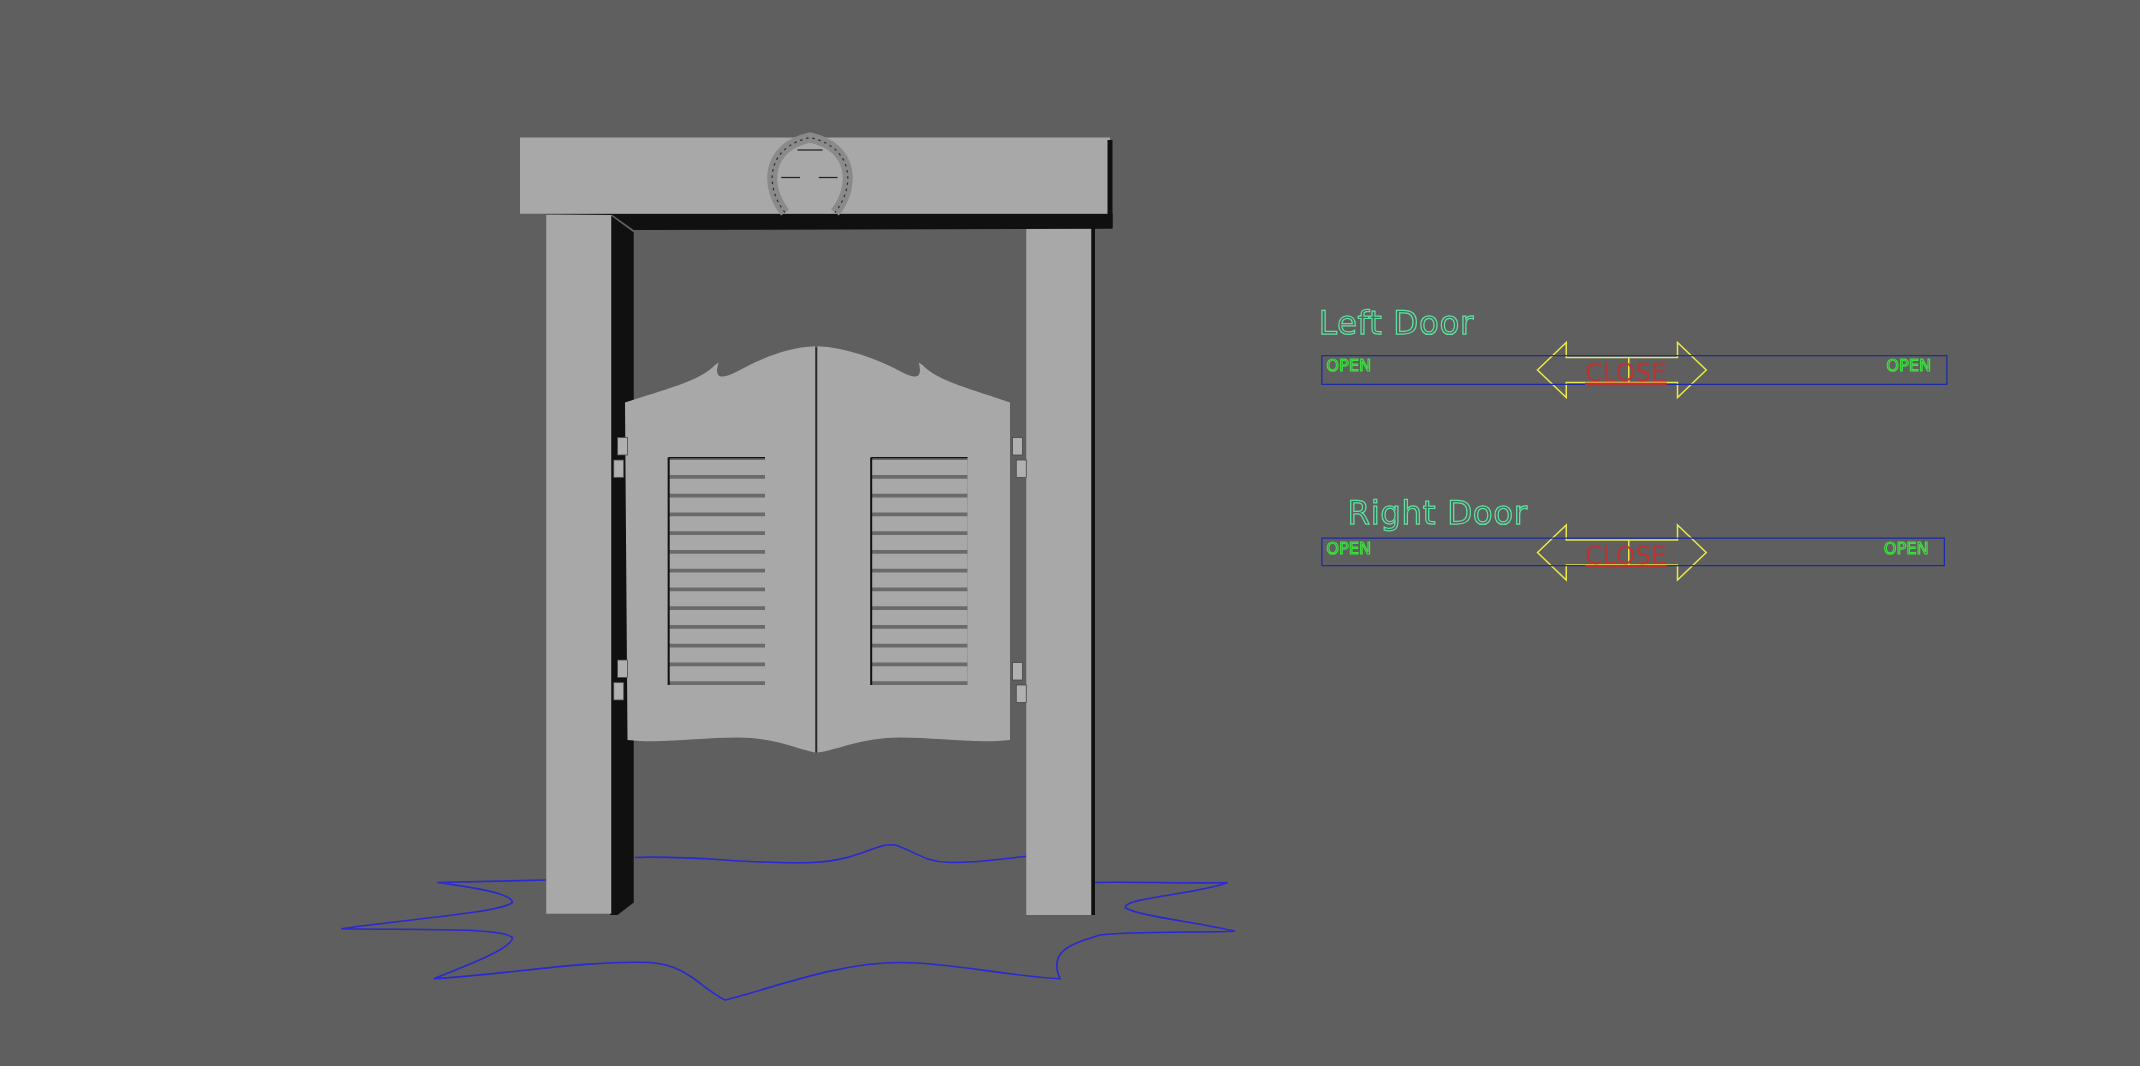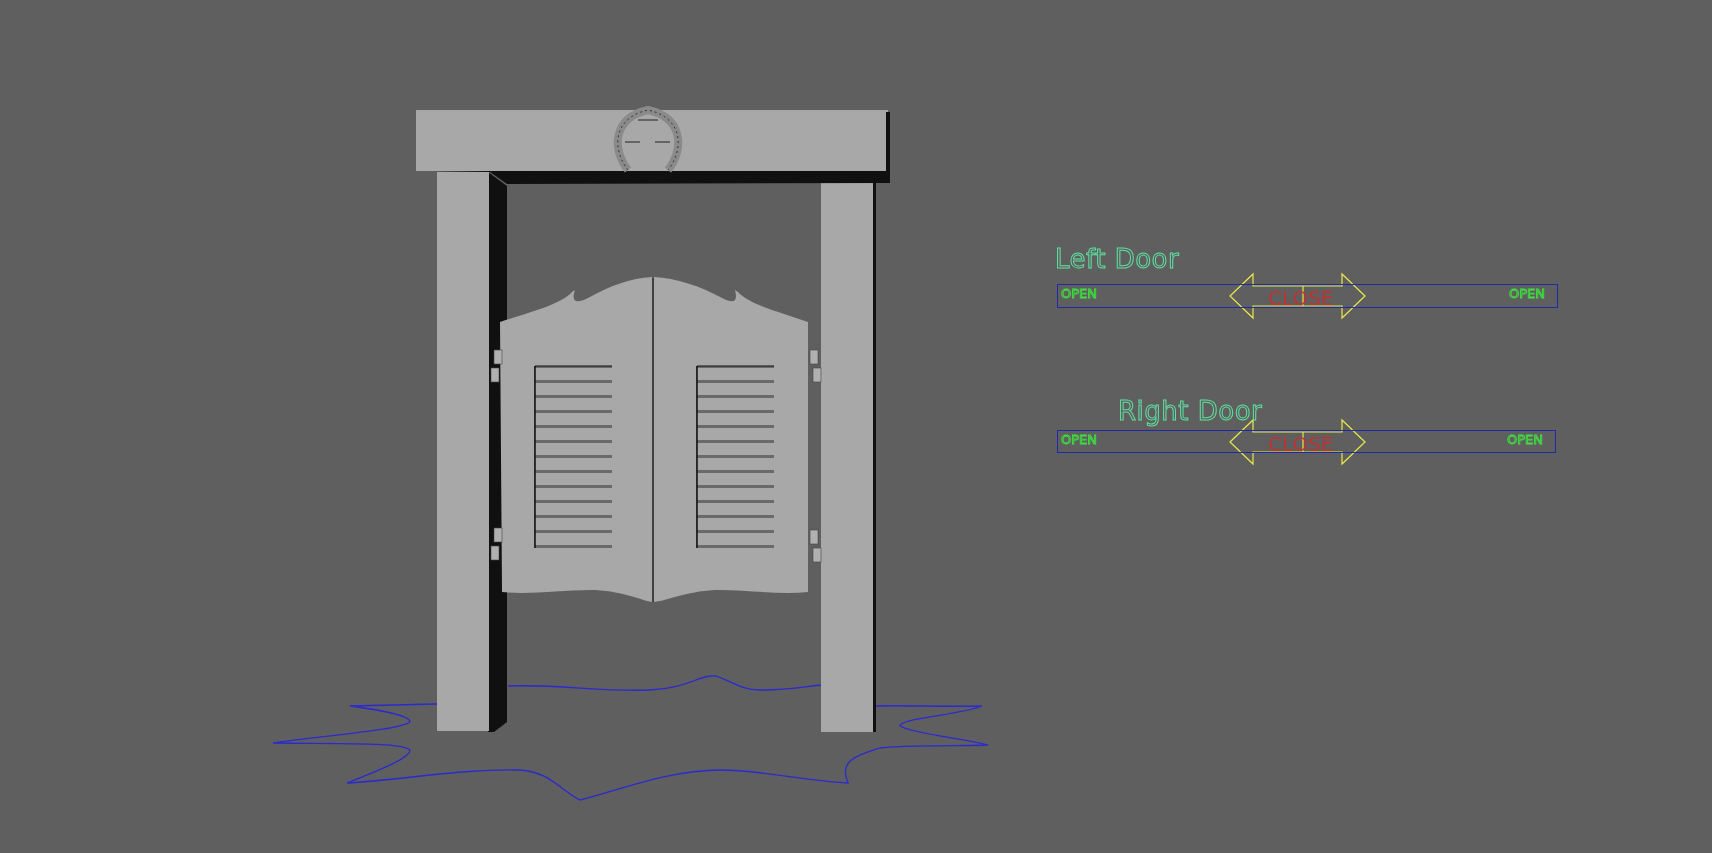--- a/index.html
+++ b/index.html
@@ -2,21 +2,21 @@
 <html><head>
 <meta charset="utf-8">
 <style>
   html, body { margin:0; padding:0; }
   body { width:1712px; height:853px; background:#5f5f5f; position:relative; overflow:hidden;
          font-family:"DejaVu Sans", sans-serif; }
   #viewport { position:absolute; left:0; top:0; width:1712px; height:853px; }
   .outline-text { position:absolute; color:transparent; -webkit-text-stroke:1px #5ee0a0; font-size:26px; letter-spacing:0.5px; white-space:nowrap; }
   .bar { position:absolute; border:1.3px solid #1e2aa8; box-sizing:border-box; }
   .open-lbl { position:absolute; color:transparent; -webkit-text-stroke:0.9px #3fe03f; font-size:13px; top:1px; white-space:nowrap; }
-  .close-lbl { position:absolute; color:#c53030; font-size:20px; top:1px; white-space:nowrap; opacity:0.9; }
+  .close-lbl { position:absolute; color:#c53030; font-size:20px; top:1px; white-space:nowrap; opacity:0.9;text-decoration:underline; }
 </style>
 </head>
 <body>
 
 <div id="viewport">
 
   <svg width="1712" height="853" style="position:absolute;left:0;top:0;">
 
     <path d="M 508 686 C 560 684, 600 692, 650 690 C 690 688, 700 674, 716 676 C 730 680, 740 690, 760 690 C 790 690, 808 686, 822 685
          L 874 706 C 900 705, 950 707, 982 706 C 960 715, 900 718, 900 726 C 910 733, 960 738, 988 745
@@ -115,20 +115,20 @@
     </g>
   </svg>
 
   <div class="outline-text" style="left:1055px;top:244px;">Left Door</div>
   <div class="bar" style="left:1057px;top:284px;width:501px;height:24px;">
     <span class="open-lbl" style="left:3px;">OPEN</span>
     <span class="close-lbl" style="left:210px;">CLOSE</span>
     <span class="open-lbl" style="right:12px;">OPEN</span>
   </div>
 
-  <div class="outline-text" style="left:1118px;top:396px;">Right Door</div>
+  <div class="outline-text" style="left:1078px;top:396px;">Right Door</div>
   <div class="bar" style="left:1057px;top:430px;width:499px;height:23px;">
     <span class="open-lbl" style="left:3px;">OPEN</span>
     <span class="close-lbl" style="left:210px;">CLOSE</span>
     <span class="open-lbl" style="right:12px;">OPEN</span>
   </div>
 
 </div>
 
 </body></html>

